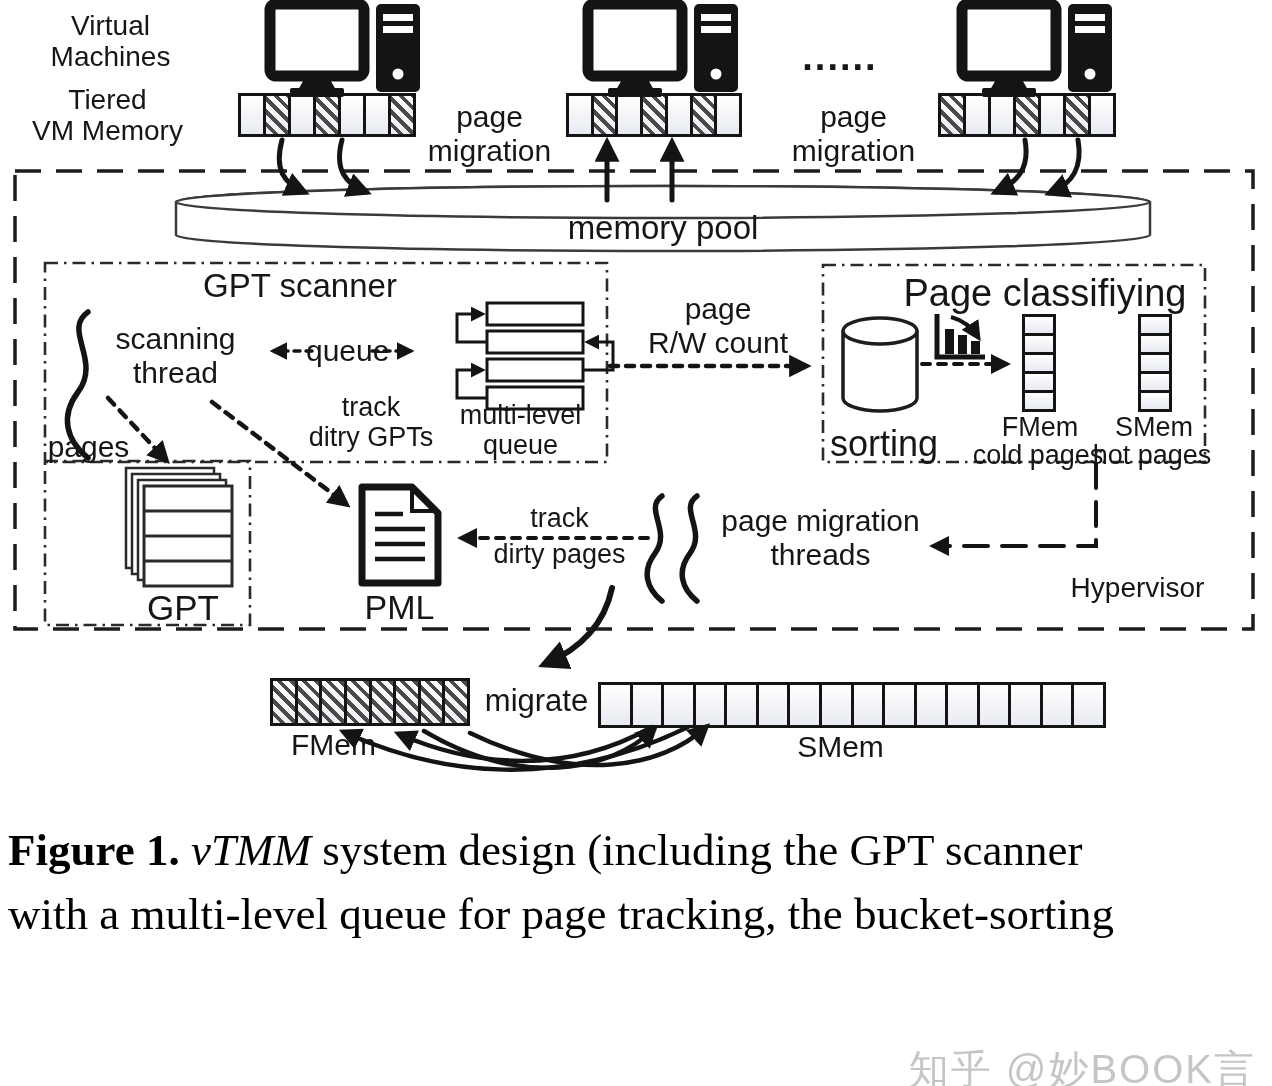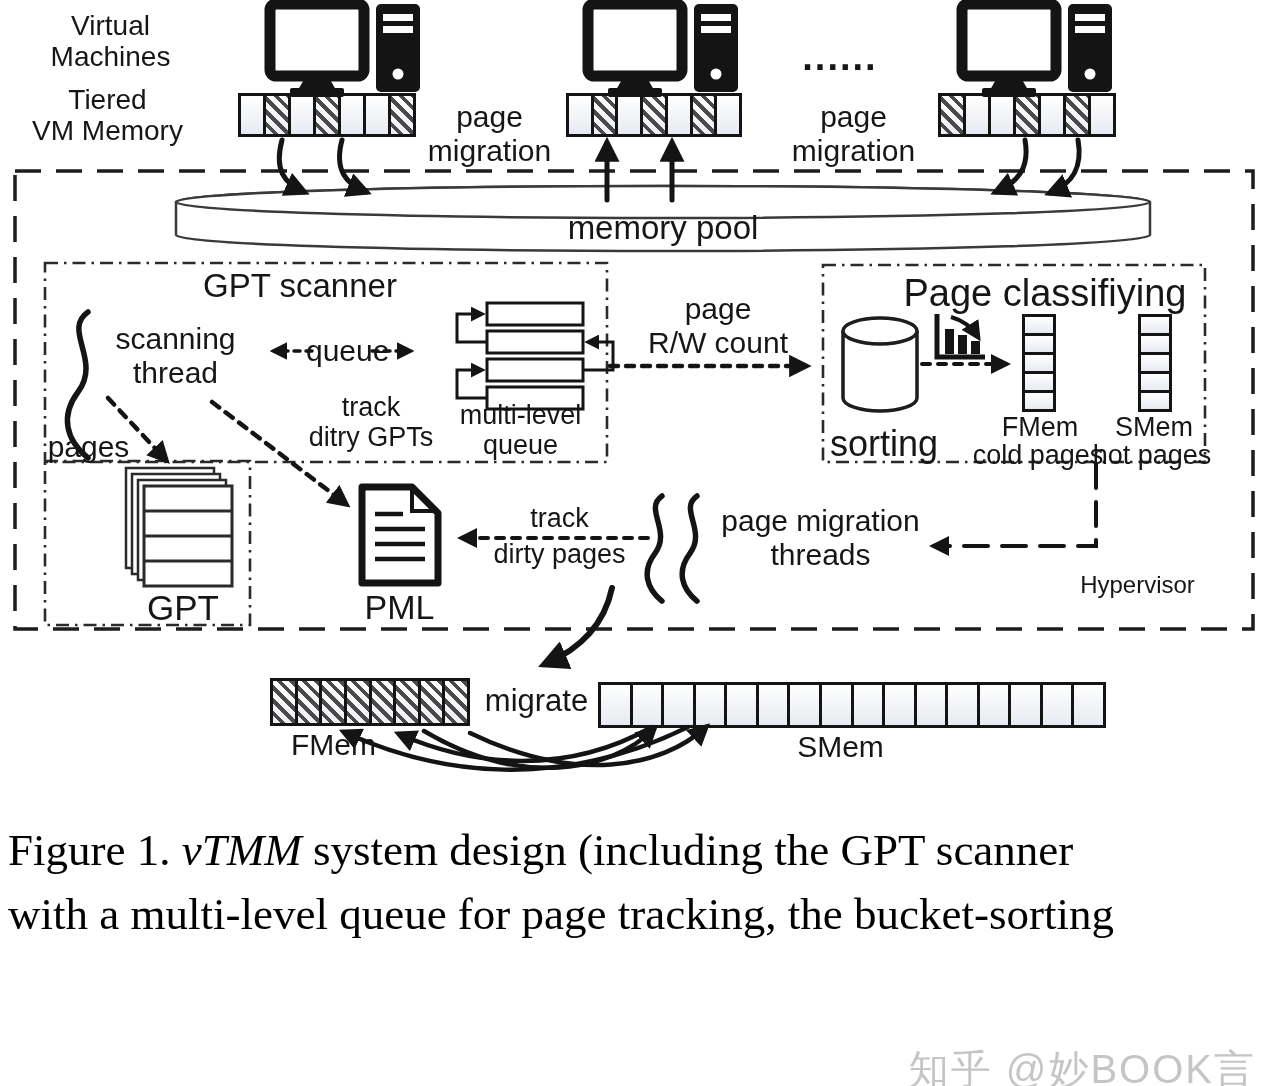--- a/index.html
+++ b/index.html
@@ -14,21 +14,21 @@
   .membar.vcol{flex-direction:column;}
   .membar.vcol .cell{border-right:none;border-bottom:3px solid #141414;}
   .membar.vcol .cell:last-child{border-bottom:none;}
   .membar .cell.striped{background:
       repeating-linear-gradient(45deg, rgba(255,255,255,0) 0 5px, #4a4a4a 5px 9px),
       linear-gradient(180deg,#ffffff 0%,#eceef3 100%);}
   .caption{position:absolute;left:8px;top:818px;width:1258px;z-index:5;
            font-family:"Liberation Serif","DejaVu Serif",serif;color:#000;
            font-size:45px;line-height:64px;}
   .cap-line{white-space:nowrap;}
-  .cap-line b{font-weight:normal;}
+  .cap-line b{font-weight:bold;}
   .cap-line i{}
   .watermark{position:absolute;right:16px;top:1006px;z-index:9;font-size:40px;
              color:#bcbcbc;opacity:0.85;letter-spacing:2px;margin-top:36px;}
 </style>
 </head>
 <body>
 
 <div class="page">
   <div class="diagram">
 
@@ -227,21 +227,21 @@
     <div class="lbl" style="left:988px;top:412px;width:104px;font-size:27px">FMem</div>
     <div class="lbl" style="left:972px;top:440px;width:132px;font-size:27px">cold pages</div>
     <div class="lbl" style="left:1102px;top:412px;width:104px;font-size:27px">SMem</div>
     <div class="lbl" style="left:1092px;top:440px;width:120px;font-size:27px">hot pages</div>
 
     <div class="lbl" style="left:352px;top:588px;width:95px;font-size:34px">PML</div>
     <div class="lbl" style="left:482px;top:500px;width:155px;font-size:27px;line-height:36px">track
 dirty pages</div>
     <div class="lbl" style="left:698px;top:504px;width:245px;font-size:30px">page migration
 threads</div>
-    <div class="lbl" style="left:1035px;top:572px;width:205px;font-size:24px">Hypervisor</div>
+    <div class="lbl" style="left:1035px;top:572px;width:205px;font-size:28px">Hypervisor</div>
     <div class="lbl" style="left:276px;top:728px;width:115px;font-size:30px">FMem</div>
     <div class="lbl" style="left:474px;top:684px;width:125px;font-size:31px">migrate</div>
     <div class="lbl" style="left:778px;top:730px;width:125px;font-size:30px">SMem</div>
   </div>
 
   <div class="caption">
     <div class="cap-line"><b>Figure 1.</b> <i>vTMM</i><span> system design (including the GPT scanner</span></div>
     <div class="cap-line">with a multi-level queue for page tracking, the bucket-sorting</div>
   </div>
 

